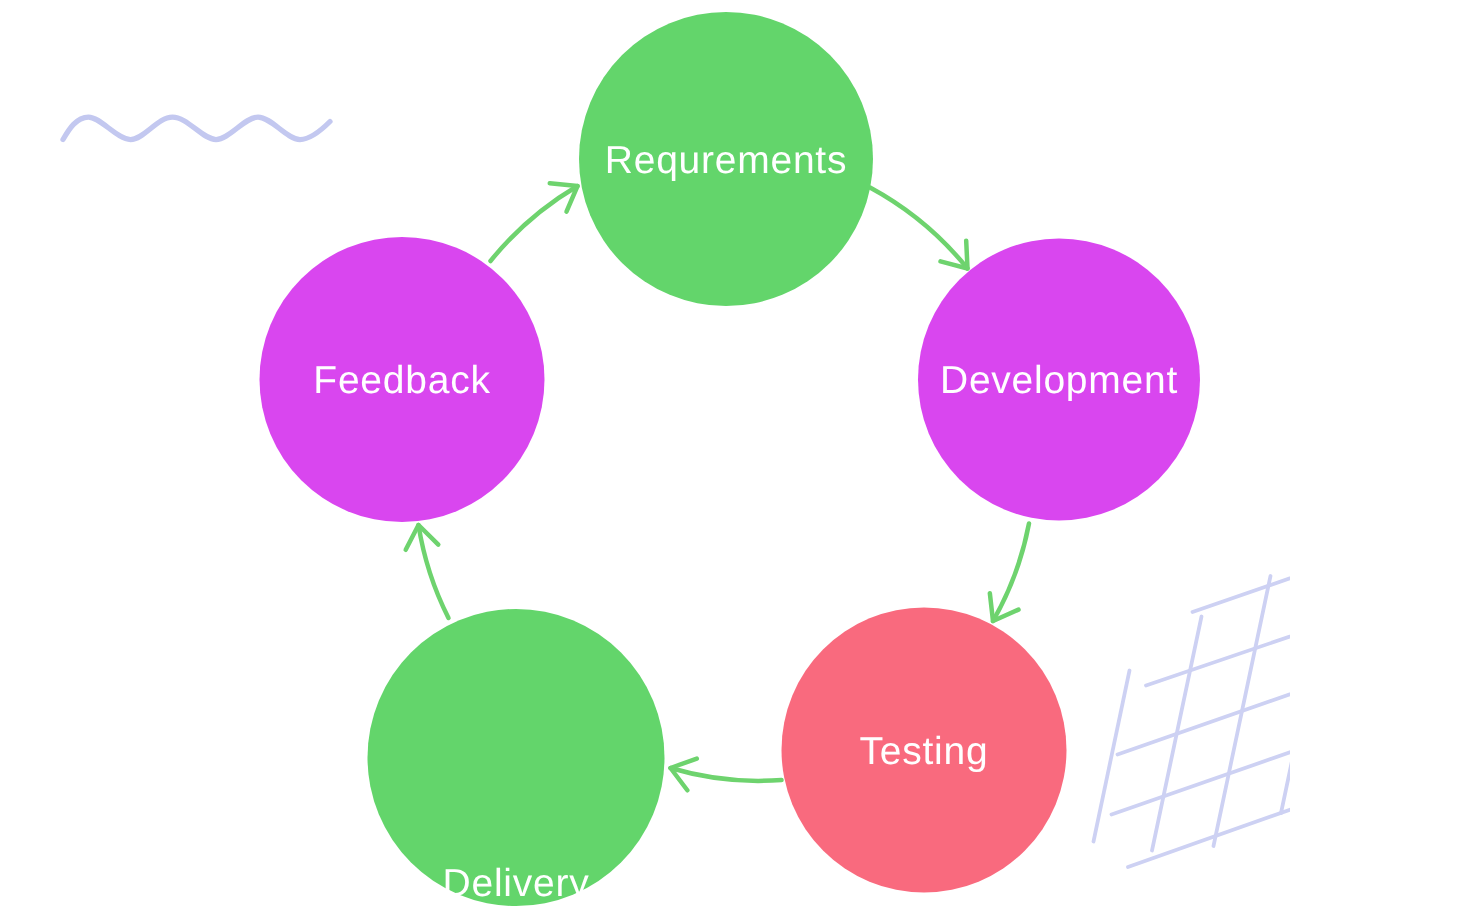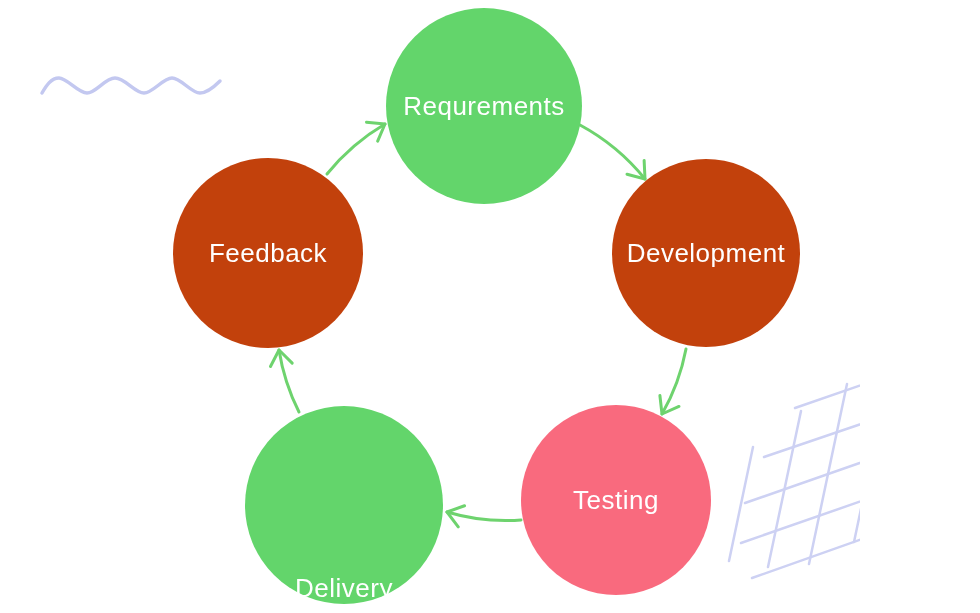--- a/index.html
+++ b/index.html
@@ -21,21 +21,21 @@
     display:flex;align-items:center;justify-content:center;
   }
   .node span{
     color:#ffffff;
     font-size:26px;
     font-weight:500;
     letter-spacing:0.5px;
     user-select:none;
   }
   .node-green{background:#63d56b;}
-  .node-purple{background:#c2410c;}
+  .node-purple{background:#d946ef;}
   .node-pink{background:#f96a7e;}
 
   .node-requirements{left:386px;top:8px;width:196px;height:196px;}
   .node-development{left:612px;top:159px;width:188px;height:188px;}
   .node-testing{left:521px;top:405px;width:190px;height:190px;}
   .node-delivery{left:245px;top:406px;width:198px;height:198px;align-items:flex-end;}
   .node-feedback{left:173px;top:158px;width:190px;height:190px;}
 </style>
 </head>
 <body>

